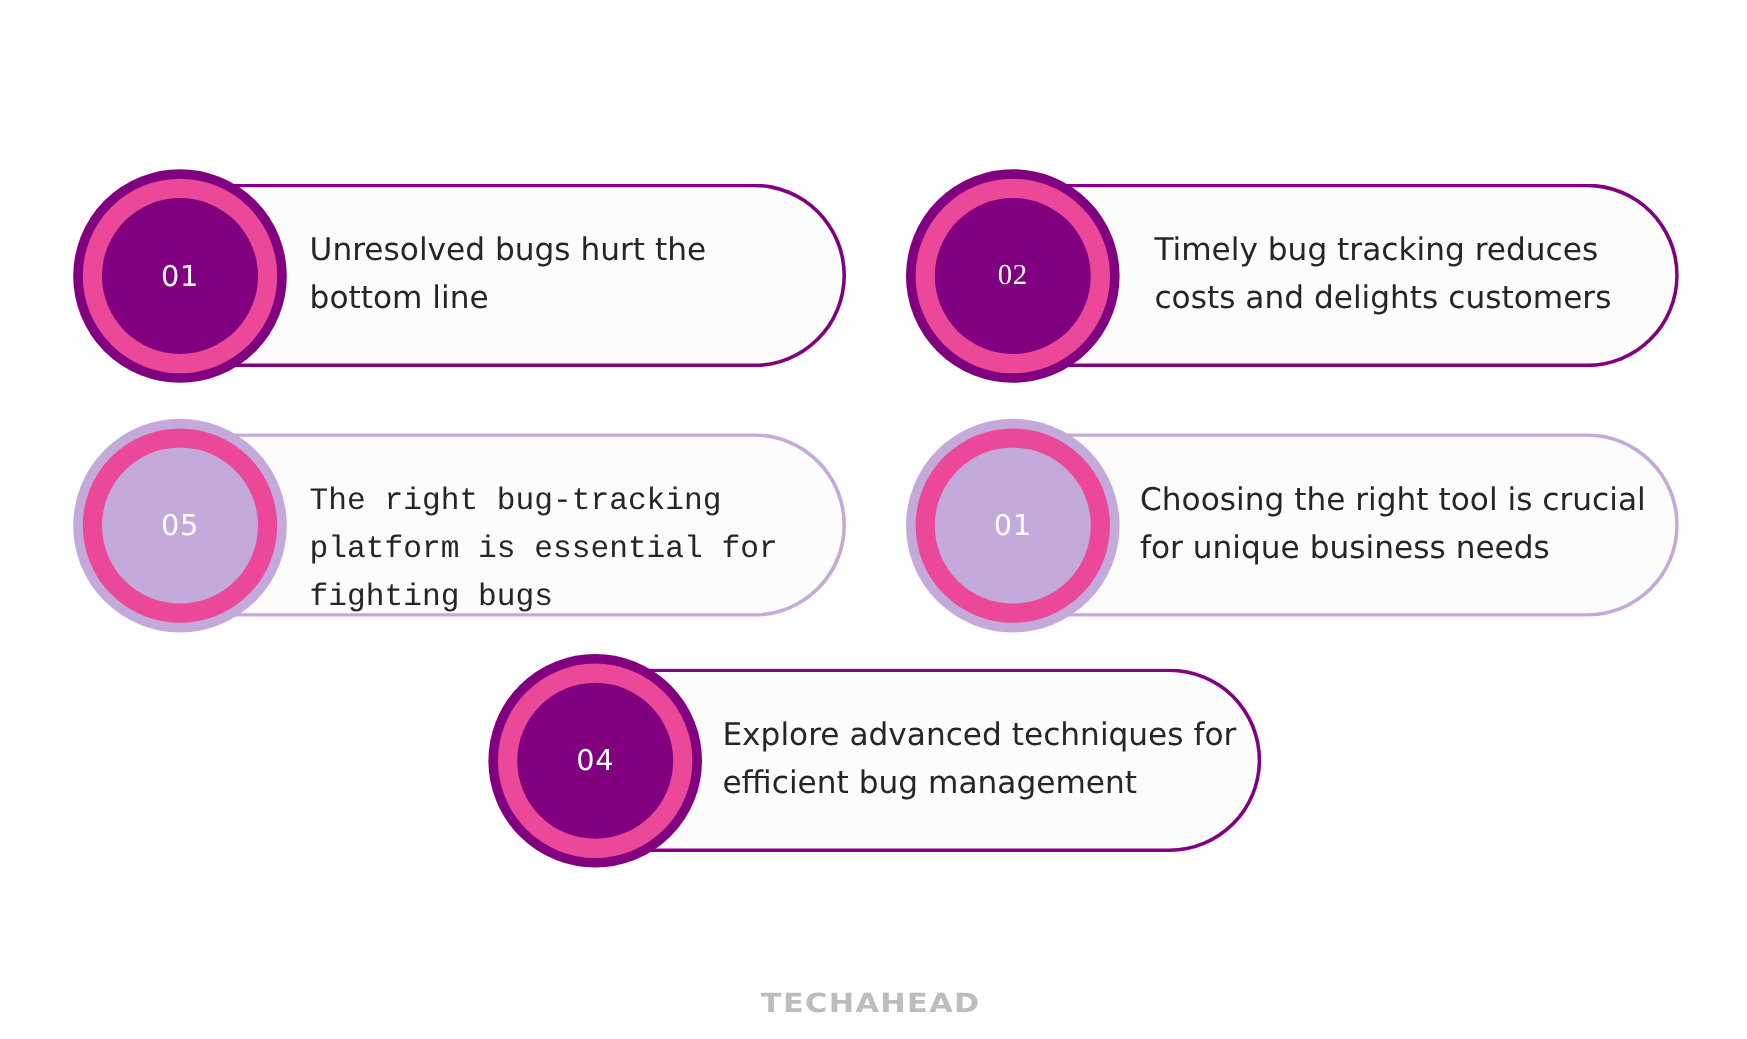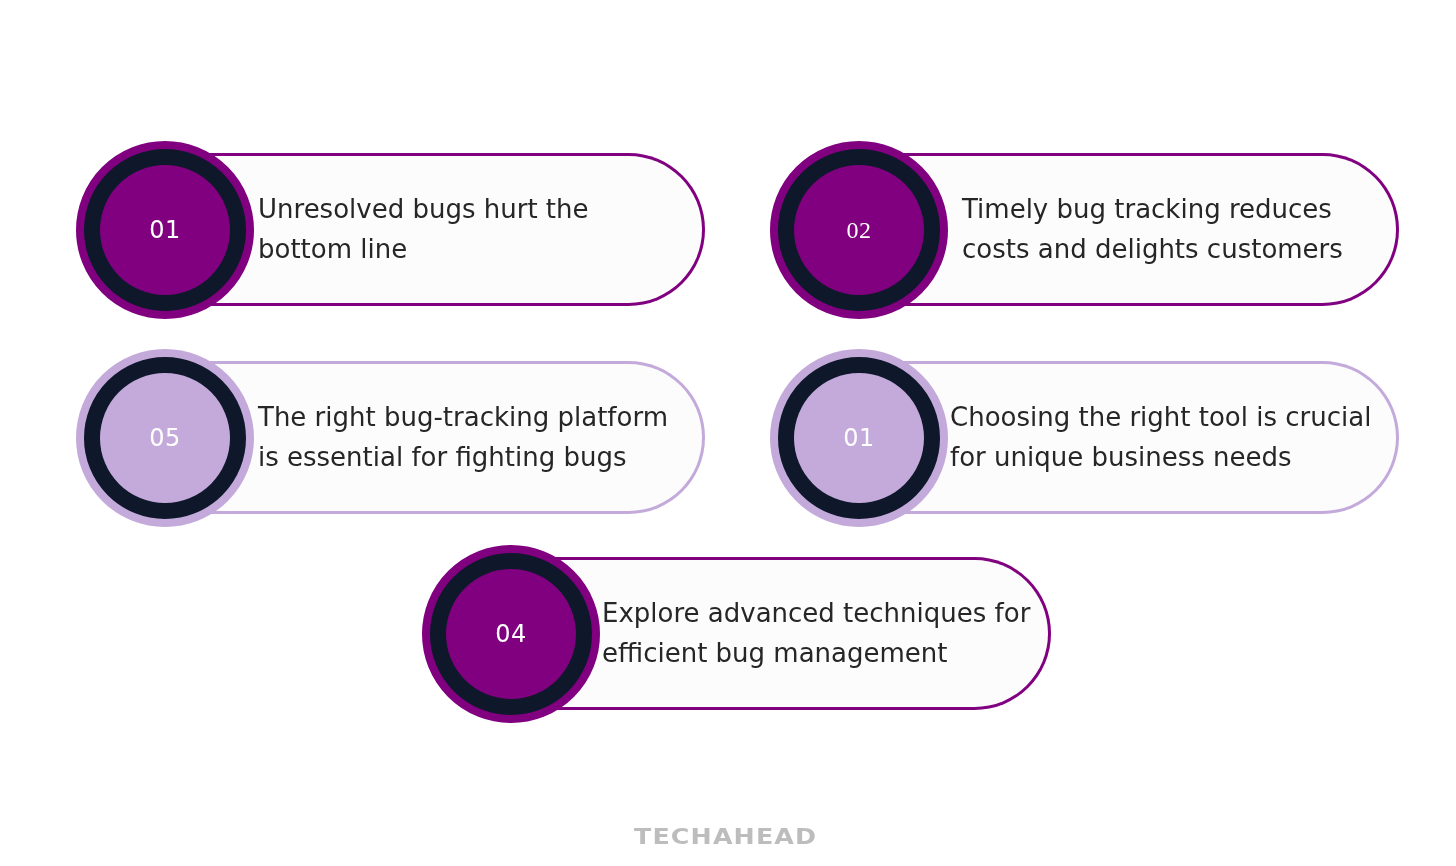--- a/index.html
+++ b/index.html
@@ -1,19 +1,19 @@
 <!DOCTYPE html>
 <html><head>
 <meta charset="utf-8">
 <style>
   html,body{margin:0;padding:0;background:#ffffff;}
   body{width:1456px;height:866px;position:relative;overflow:hidden;font-family:"DejaVu Sans","Liberation Sans",sans-serif;}
   .card{position:absolute;width:644px;height:180px;}
   .pill{position:absolute;left:89px;top:12px;width:553px;height:147px;border:3px solid var(--c);border-left:none;border-radius:0 77px 77px 0;background:#fcfcfd;box-sizing:content-box;}
-  .outer{position:absolute;left:16px;top:0;width:162px;height:162px;border:8px solid var(--c);border-radius:50%;background:#0f172a;}
+  .outer{position:absolute;left:1px;top:0;width:162px;height:162px;border:8px solid var(--c);border-radius:50%;background:#ec4899;}
   .inner{position:absolute;left:24px;top:24px;width:130px;height:130px;border-radius:50%;background:var(--c);color:#ffffff;font-size:24px;display:flex;align-items:center;justify-content:center;letter-spacing:0.5px;}
   .text{position:absolute;left:198px;top:48px;width:440px;font-size:26px;line-height:40px;color:#262626;}
   .dark{--c:#800080;}
   .light{--c:#c3aadb;}
   .logo{position:absolute;left:634px;top:824px;font-family:"DejaVu Sans","Liberation Sans",sans-serif;font-weight:bold;font-size:22px;letter-spacing:1px;color:#bdbdbd;transform:scaleX(1.15);transform-origin:left;}
 </style>
 </head>
 <body>
 
 <div class="card dark" style="left:60px;top:141px;">
@@ -30,21 +30,21 @@
     <div class="inner" style="left:16px;top:16px;font-family:Liberation Serif, serif;">02</div>
   </div>
   <div class="text" style="left:208px;width:400px;">Timely bug tracking reduces costs and delights customers</div>
 </div>
 
 <div class="card light" style="left:60px;top:349px;">
   <div class="pill"></div>
   <div class="outer">
     <div class="inner" style="left:16px;top:16px;">05</div>
   </div>
-  <div class="text" style="width:420px;">The right bug-tracking platform is essential for fighting bugs</div>
+  <div class="text" style="width:420px;font-family:Liberation Mono, monospace;">The right bug-tracking platform is essential for fighting bugs</div>
 </div>
 
 <div class="card light" style="left:754px;top:349px;">
   <div class="pill"></div>
   <div class="outer">
     <div class="inner" style="left:16px;top:16px;">01</div>
   </div>
   <div class="text" style="left:196px;width:430px;">Choosing the right tool is crucial for unique business needs</div>
 </div>
 

